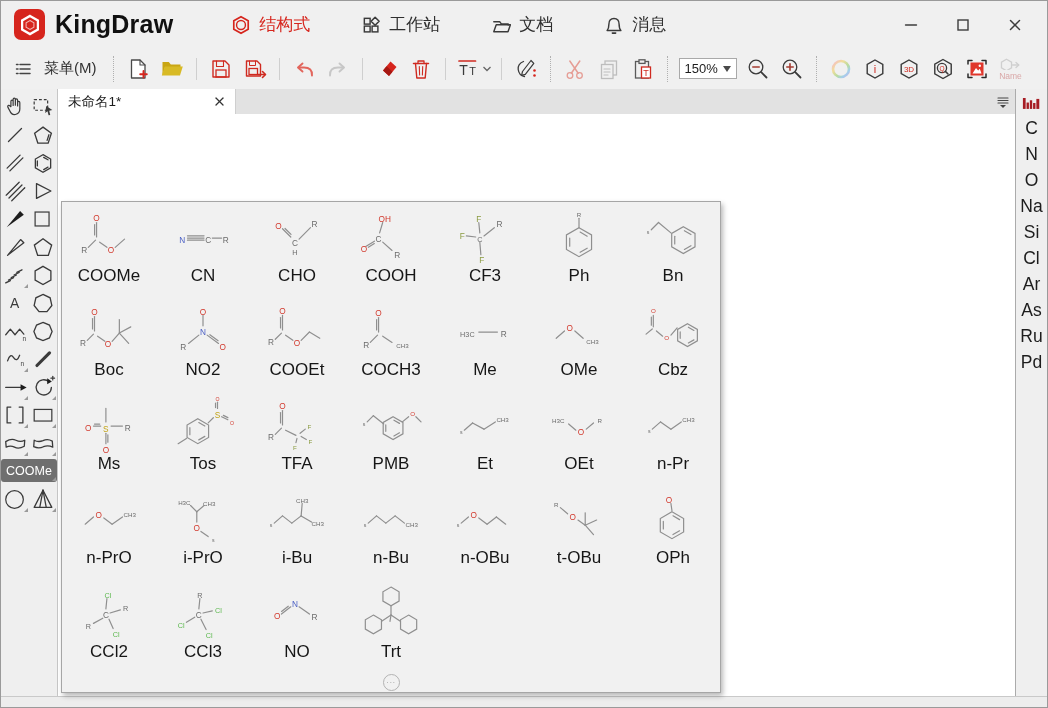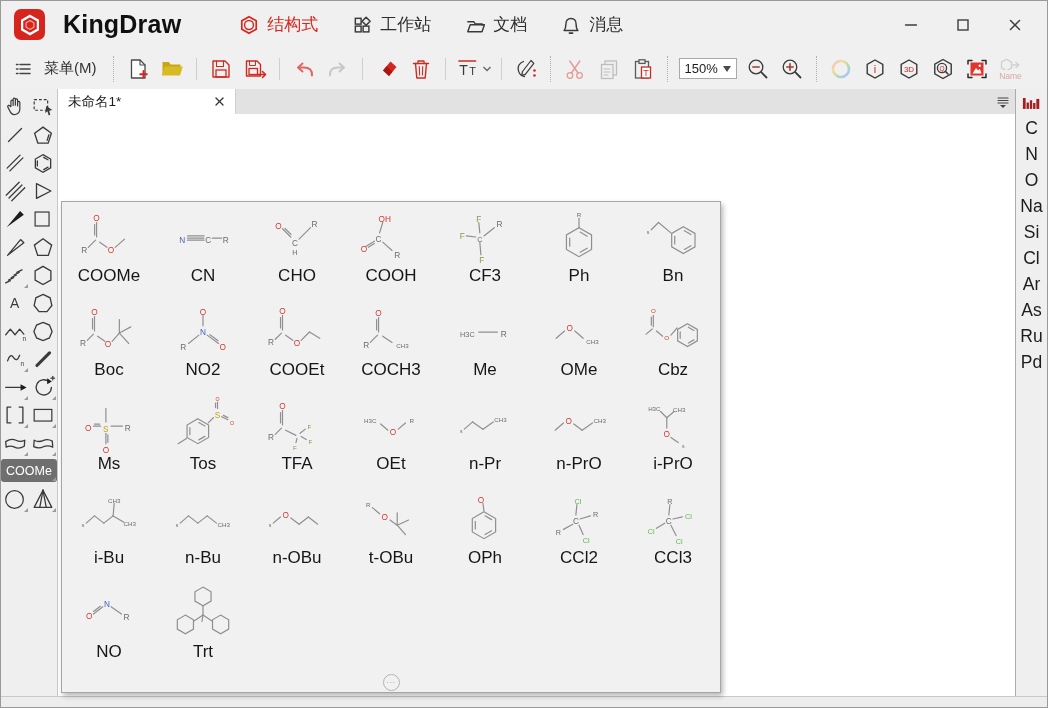--- a/index.html
+++ b/index.html
@@ -2,22 +2,22 @@
 <html><head>
 <meta charset="utf-8">
 <style>
   html,body{margin:0;padding:0;background:#d8d8d8;}
   *{box-sizing:border-box;}
   .window{position:relative;width:1048px;height:708px;background:#f0f0f0;overflow:hidden;
           font-family:"Liberation Sans",sans-serif;border:1px solid #9a9a9a;}
   
   .titlebar{display:flex;align-items:center;height:47px;padding:0 13px;background:#f0f0f0;}
   .logo{width:31px;height:31px;border-radius:7px;background:#d6251d;display:flex;align-items:center;justify-content:center;flex:0 0 auto;}
-  .app-name{font-size:25px;font-weight:700;color:#101010;margin-left:18px;letter-spacing:.2px;}
-  .nav{display:flex;gap:34px;margin-left:58px;text-align:center;}
+  .app-name{font-size:25px;font-weight:700;color:#101010;margin-left:10px;letter-spacing:.2px;}
+  .nav{display:flex;gap:51px;margin-left:58px;text-align:center;}
   .nav-item{display:flex;align-items:center;gap:8px;font-size:17px;color:#2e2e2e;cursor:default;}
   .nav-item.active{color:#d6251d;}
   .win-controls{margin-left:auto;display:flex;gap:34px;align-items:center;padding-right:10px;}
   .win-btn{display:flex;align-items:center;justify-content:center;width:18px;height:18px;}
   
   .toolbar{display:flex;align-items:center;height:41px;padding:0 8px;}
   .tb-item{display:flex;align-items:center;justify-content:center;min-width:30px;height:32px;margin:0 2px;position:relative;}
   .menu-btn{display:flex;align-items:center;gap:12px;font-size:15px;color:#333;padding:0 5px;margin-right:4px;}
   .sep{width:1px;height:22px;background:#cfcfcf;margin:0 7px;}
   .sep-dot{width:0;height:26px;border-left:1px dotted #b0b0b0;margin:0 7px;}
@@ -876,20 +876,49 @@
                     <line x1="32" y1="41" x2="31" y2="45" stroke="#8f8f8f" stroke-width="1.15" stroke-linecap="round"></line>
                     <text x="45" y="46.1" fill="#8a9b40" font-size="6" text-anchor="middle" font-family="'Liberation Sans',sans-serif">F</text>
                     <line x1="36" y1="39" x2="41" y2="42" stroke="#8f8f8f" stroke-width="1.15" stroke-linecap="round"></line>
                   </svg>
                 </div>
                 <div class="group-label">TFA</div>
               </div>
               <div class="group-cell">
                 <div style="display: flex;">
                   <svg viewBox="0 0 64 56" style="width: 70px; height: 58px;">
+                    <text x="6" y="28.75" fill="#6b6b6b" font-size="5" text-anchor="middle" font-family="'Liberation Sans',sans-serif">s</text>
+                    <line x1="9" y1="25" x2="15" y2="19" stroke="#8f8f8f" stroke-width="1.15" stroke-linecap="round"></line>
+                    <line x1="15" y1="19" x2="25" y2="27" stroke="#8f8f8f" stroke-width="1.15" stroke-linecap="round"></line>
+                    <polygon points="34,20 43.52627944162883,25.5 43.52627944162883,36.5 34,42 24.473720558371173,36.5 24.473720558371177,25.5" fill="none" stroke="#8f8f8f" stroke-width="1.15"></polygon>
+                    <line x1="34.84593361441664" y1="23.348399999999998" x2="40.203513172388696" y2="26.4416" stroke="#8f8f8f" stroke-width="1.15" stroke-linecap="round"></line>
+                    <line x1="40.203513172388696" y1="35.5584" x2="34.84593361441664" y2="38.6516" stroke="#8f8f8f" stroke-width="1.15" stroke-linecap="round"></line>
+                    <line x1="26.950553213194667" y1="34.0932" x2="26.95055321319467" y2="27.9068" stroke="#8f8f8f" stroke-width="1.15" stroke-linecap="round"></line>
+                    <line x1="43" y1="25" x2="49" y2="20" stroke="#8f8f8f" stroke-width="1.15" stroke-linecap="round"></line>
+                    <text x="53" y="19.1" fill="#d23a2e" font-size="6" text-anchor="middle" font-family="'Liberation Sans',sans-serif">O</text>
+                    <line x1="56" y1="20" x2="61" y2="25" stroke="#8f8f8f" stroke-width="1.15" stroke-linecap="round"></line>
+                  </svg>
+                </div>
+                <div class="group-label">PMB</div>
+              </div>
+              <div class="group-cell">
+                <div style="display: flex;">
+                  <svg viewBox="0 0 64 56" style="width: 70px; height: 58px;">
+                    <text x="9" y="36.75" fill="#6b6b6b" font-size="5" text-anchor="middle" font-family="'Liberation Sans',sans-serif">s</text>
+                    <line x1="12" y1="33" x2="20" y2="26" stroke="#8f8f8f" stroke-width="1.15" stroke-linecap="round"></line>
+                    <line x1="20" y1="26" x2="31" y2="32" stroke="#8f8f8f" stroke-width="1.15" stroke-linecap="round"></line>
+                    <line x1="31" y1="32" x2="42" y2="25" stroke="#8f8f8f" stroke-width="1.15" stroke-linecap="round"></line>
+                    <text x="49" y="25.1" fill="#6b6b6b" font-size="6" text-anchor="middle" font-family="'Liberation Sans',sans-serif">CH3</text>
+                  </svg>
+                </div>
+                <div class="group-label">Et</div>
+              </div>
+              <div class="group-cell">
+                <div style="display: flex;">
+                  <svg viewBox="0 0 64 56" style="width: 70px; height: 58px;">
                     <text x="12" y="26.1" fill="#6b6b6b" font-size="6" text-anchor="middle" font-family="'Liberation Sans',sans-serif">H3C</text>
                     <line x1="22" y1="27" x2="29" y2="33" stroke="#8f8f8f" stroke-width="1.15" stroke-linecap="round"></line>
                     <text x="34" y="37.8" fill="#d23a2e" font-size="8" text-anchor="middle" font-family="'Liberation Sans',sans-serif">O</text>
                     <line x1="39" y1="32" x2="46" y2="26" stroke="#8f8f8f" stroke-width="1.15" stroke-linecap="round"></line>
                     <text x="52" y="26.1" fill="#6b6b6b" font-size="6" text-anchor="middle" font-family="'Liberation Sans',sans-serif">R</text>
                   </svg>
                 </div>
                 <div class="group-label">OEt</div>
               </div>
               <div class="group-cell">

